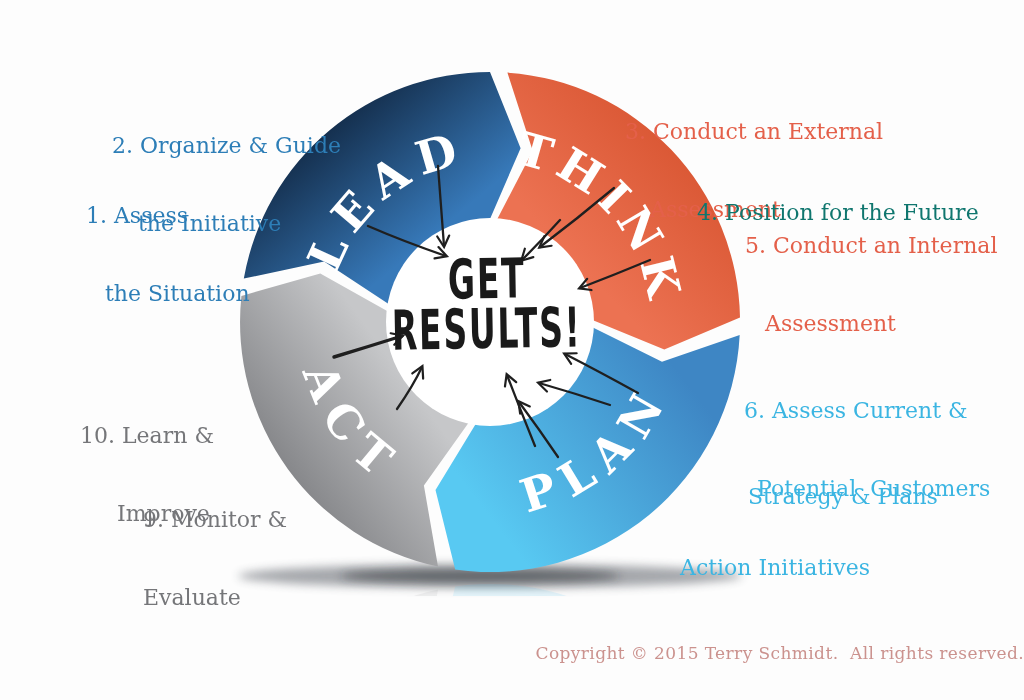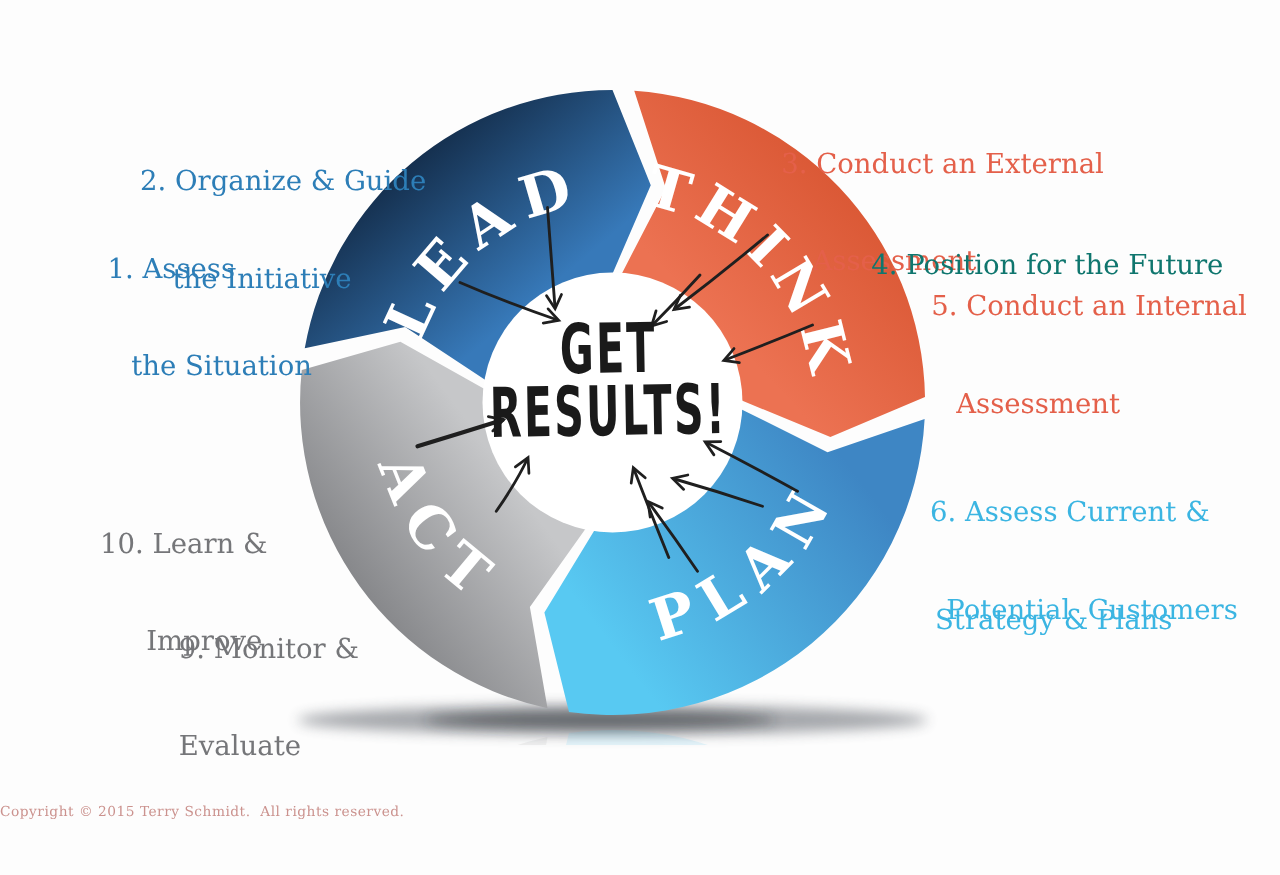--- a/index.html
+++ b/index.html
@@ -8,22 +8,22 @@
   .stage svg{position:absolute;left:0;top:0;}
   .step{position:absolute;font-size:22px;line-height:26px;white-space:pre;}
   .step span{display:block;}
   .seg-label{fill:#ffffff;font-family:"DejaVu Serif","Liberation Serif",serif;
              font-weight:bold;font-size:46px;}
   .lab-guide{fill:none;stroke:none;}
   .center-word{font-family:"DejaVu Sans","Liberation Sans",sans-serif;font-weight:bold;
                letter-spacing:3px;}
   .sketch{fill:none;stroke:currentColor;stroke-width:2.3;stroke-linecap:round;}
   .sketch.pen{stroke-width:3.4;}
-  .copyright{position:absolute;left:0;right:0;top:643px;text-align:left;
-             font-size:11px;letter-spacing:0.4px;white-space:pre;}
+  .copyright{position:absolute;left:0;right:0;top:643px;text-align:right;
+             font-size:17px;letter-spacing:0.4px;white-space:pre;}
 </style>
 </head>
 <body>
 
 <div class="stage">
 
   <svg width="1024" height="700" viewBox="0 0 1024 700" xmlns="http://www.w3.org/2000/svg" xmlns:xlink="http://www.w3.org/1999/xlink">
     <defs>
       <filter id="soft" x="-40%" y="-200%" width="180%" height="500%">
         <feGaussianBlur stdDeviation="5"></feGaussianBlur>
@@ -129,20 +129,21 @@
     <span style="margin-left:20px">Assessment</span>
   </div>
   <div class="step" style="left: 744px; top: 346px; color: rgb(59, 181, 226);">
     <span>6. Assess Current &amp;</span>
     <span style="margin-left:13px">Potential  Customers</span>
   </div>
   <div class="step" style="left: 722px; top: 432px; color: rgb(59, 181, 226);">
     <span style="margin-left:26px">Strategy &amp; Plans</span>
   </div>
   <div class="step" style="left: 652px; top: 503px; color: rgb(59, 181, 226);">
+    <span style="margin-left:28px">Action Initiatives</span>
   </div>
   <div class="step" style="left: 143px; top: 455px; color: rgb(117, 118, 121);">
     <span>9. Monitor &amp;</span>
     <span style="">Evaluate</span>
   </div>
   <div class="step" style="left: 80px; top: 371px; color: rgb(117, 118, 121);">
     <span>10. Learn &amp;</span>
     <span style="margin-left:37px">Improve</span>
   </div>
 

